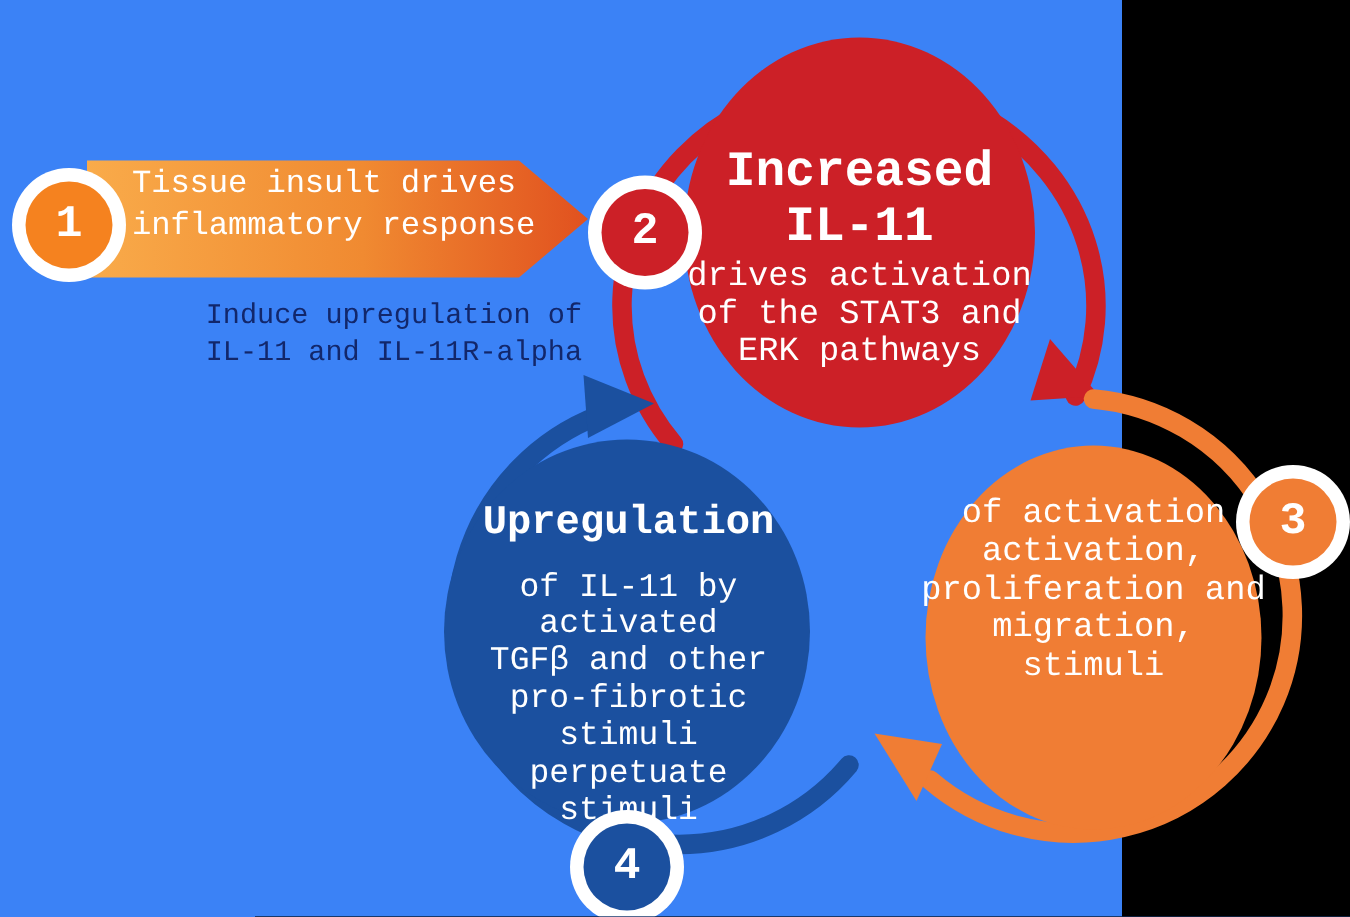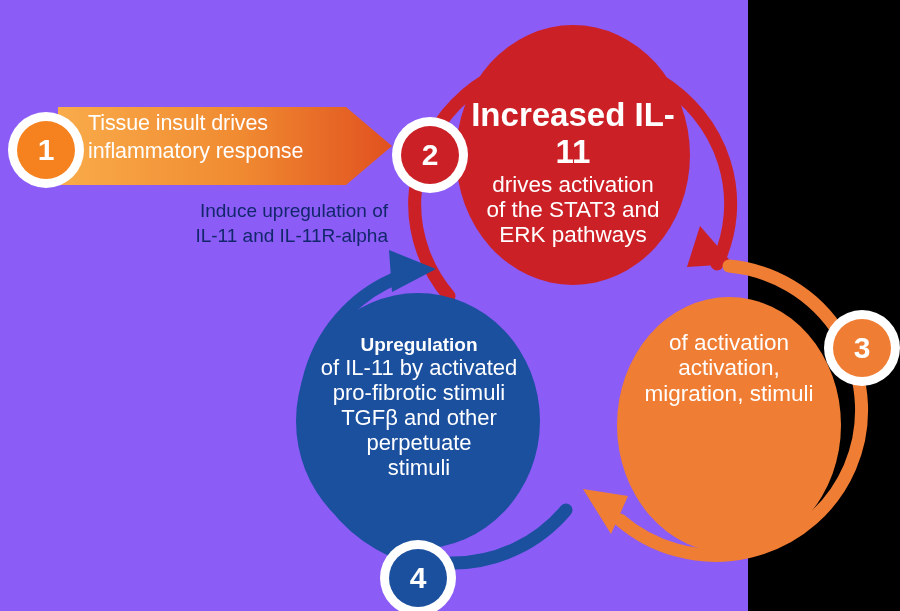--- a/index.html
+++ b/index.html
@@ -11,21 +11,22 @@
   body {
     width: 900px;
     height: 611px;
     overflow: hidden;
     font-family: "Liberation Sans", sans-serif;
   }
   #diagram-root {
     position: relative;
     width: 748px;
     height: 611px;
-    background: #8b5cf6;
+    background: #3b82f6;
+    font-family: Liberation Mono, monospace;
   }
   #diagram-svg {
     position: absolute;
     top: 0;
     left: 0;
     width: 900px;
     height: 611px;
     display: block;
   }
   .layer-text {
@@ -92,21 +93,21 @@
   }
   #step3-text .node-heading { font-size: 25px; margin-bottom: 1px; }
 
   
   #step4-text {
     left: 288px;
     top: 334px;
     width: 262px;
     font-size: 22px;
   }
-  #step4-text .node-heading { font-size: 19px; margin-bottom: 1px; }
+  #step4-text .node-heading { font-size: 27px; margin-bottom: 15px; }
 
   .badge-number {
     position: absolute;
     color: #ffffff;
     font-weight: bold;
     font-size: 30px;
     text-align: center;
     width: 44px;
     line-height: 44px;
   }
@@ -190,28 +191,29 @@
     <div class="node-text" id="step2-text">
       <span class="node-heading">Increased IL-11</span>
       <span class="node-body">drives activation</span>
       <span class="node-body">of the STAT3 and</span>
       <span class="node-body">ERK pathways</span>
     </div>
 
     <div class="node-text" id="step3-text">
       <span class="node-body">of activation</span>
       <span class="node-body">activation,</span>
+      <span class="node-body">proliferation and</span>
       <span class="node-body">migration, stimuli</span>
     </div>
 
     <div class="node-text" id="step4-text">
       <span class="node-heading">Upregulation</span>
       <span class="node-body">of IL-11 by activated</span>
+      <span class="node-body">TGFβ and other</span>
       <span class="node-body">pro-fibrotic stimuli</span>
-      <span class="node-body">TGFβ and other</span>
       <span class="node-body">perpetuate</span>
       <span class="node-body">stimuli</span>
     </div>
 
     <div class="badge-number" id="badge-1-number">1</div>
     <div class="badge-number" id="badge-2-number">2</div>
     <div class="badge-number" id="badge-3-number">3</div>
     <div class="badge-number" id="badge-4-number">4</div>
 
   </div>

